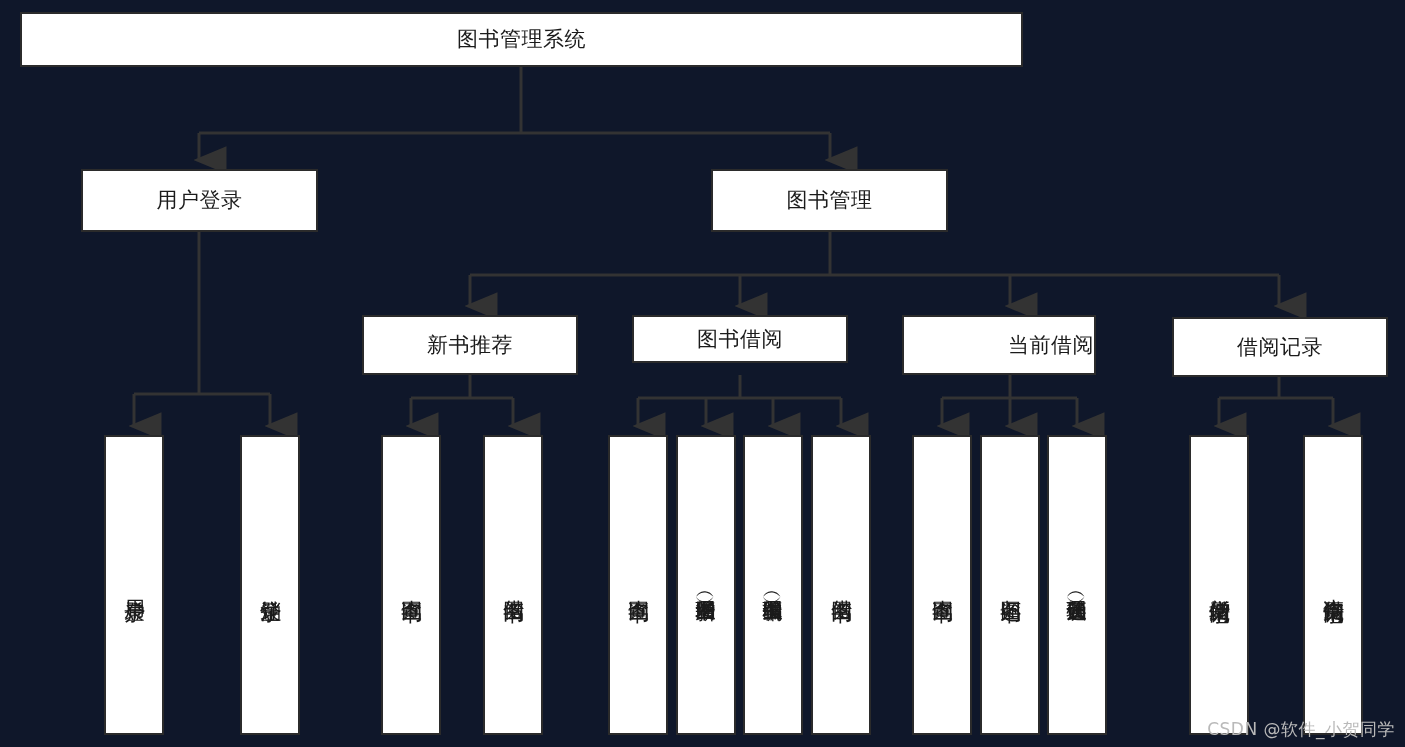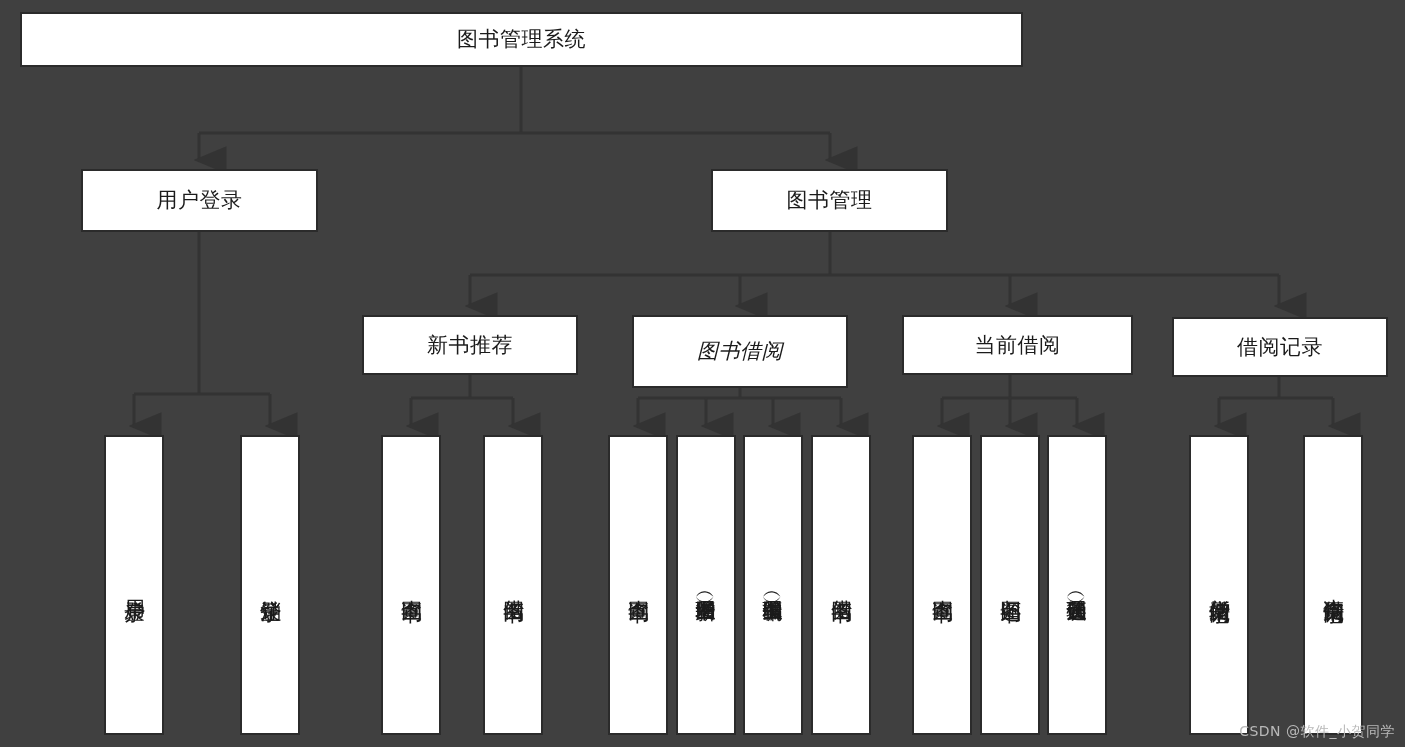--- a/index.html
+++ b/index.html
@@ -7,21 +7,21 @@
     padding: 0;
     background: #ffffff;
   }
   body {
     font-family: "DejaVu Sans", "Liberation Sans", sans-serif;
   }
   #canvas {
     position: relative;
     width: 1405px;
     height: 747px;
-    background: #404040;
+    background: #0f172a;
     overflow: hidden;
   }
   svg#wires {
     position: absolute;
     left: 0;
     top: 0;
     width: 1405px;
     height: 747px;
     pointer-events: none;
   }
@@ -51,21 +51,21 @@
   }
   .node.vert.tight .label {
     font-size: 20px;
     letter-spacing: 0px;
     line-height: 1.1;
   }
   .watermark {
     position: absolute;
     right: 10px;
     bottom: 6px;
-    font-size: 14px;
+    font-size: 17px;
     color: #b9b9b9;
     letter-spacing: 0.5px;
     white-space: nowrap;
   }
 </style>
 </head>
 <body>
 
 <div id="canvas">
 
@@ -128,24 +128,24 @@
   <div class="node" style="left:81px; top:169px; width:237px; height:63px;">
     <span class="label">用户登录</span>
   </div>
   <div class="node" style="left:362px; top:315px; width:216px; height:60px;">
     <span class="label">新书推荐</span>
   </div>
 
   <div class="node" style="left:711px; top:169px; width:237px; height:63px;">
     <span class="label">图书管理</span>
   </div>
-  <div class="node" style="left:632px; top:315px; width:216px; height:73px;font-style:italic;">
+  <div class="node" style="left:632px; top:315px; width:216px; height:48px;">
     <span class="label">图书借阅</span>
   </div>
-  <div class="node" style="left:902px; top:315px; width:231px; height:60px;">
+  <div class="node" style="left:902px; top:315px; width:194px; height:60px;justify-content:flex-end;">
     <span class="label">当前借阅</span>
   </div>
   <div class="node" style="left:1172px; top:317px; width:216px; height:60px;">
     <span class="label">借阅记录</span>
   </div>
 
   <div class="node vert" style="left:104px; top:435px; width:60px; height:300px;">
     <span class="label">用户登录</span>
   </div>
   <div class="node vert" style="left:240px; top:435px; width:60px; height:300px;">

